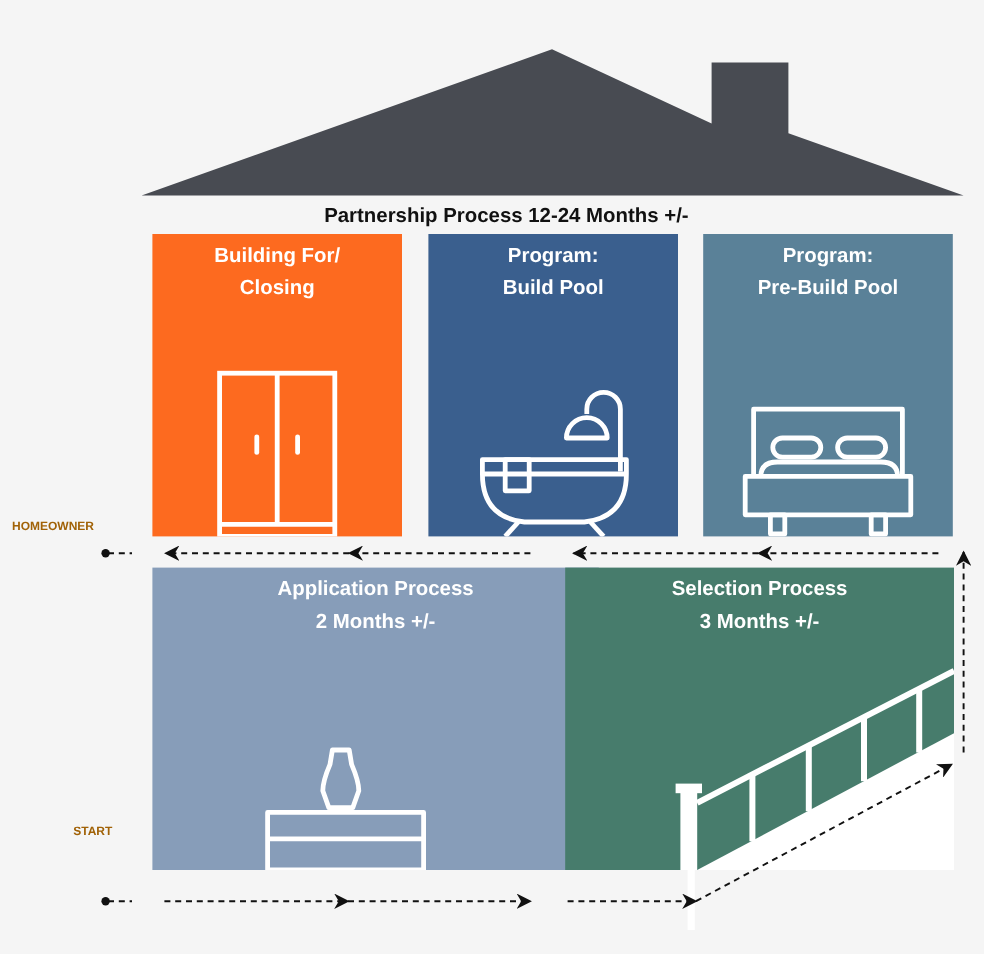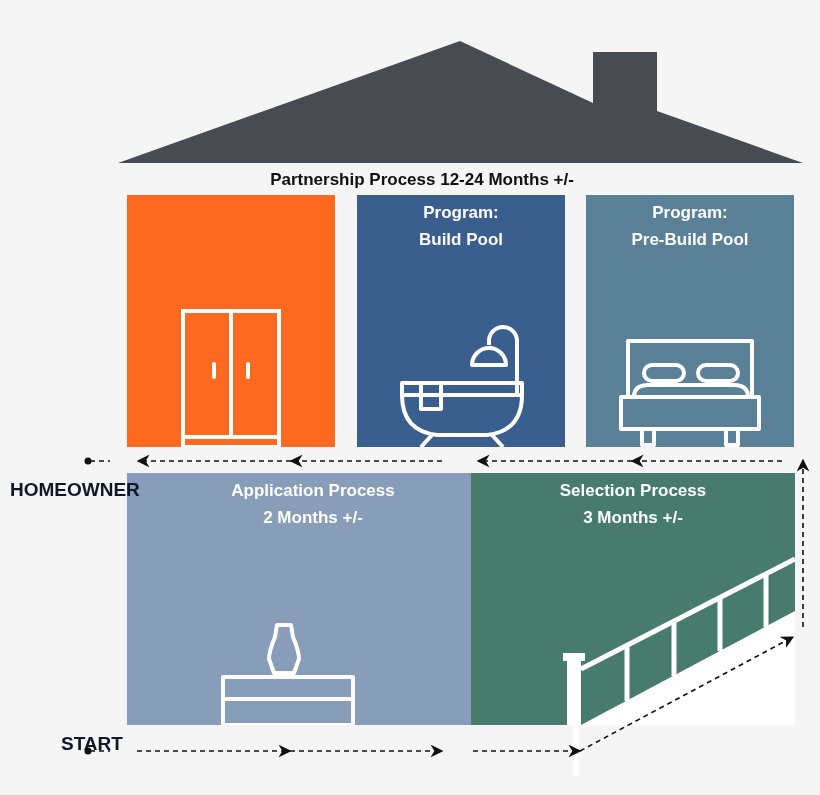--- a/index.html
+++ b/index.html
@@ -1,33 +1,35 @@
 <!DOCTYPE html>
 <html><head>
 <meta charset="utf-8">
 <style>
   html, body { margin:0; padding:0; }
   body { width:820px; height:795px; background:#f5f5f5; position:relative; overflow:hidden; font-family:"Liberation Sans", sans-serif; }
   .abs { position:absolute; }
   .room { position:absolute; color:#ffffff; text-align:center; font-weight:bold; font-size:17px; line-height:27px; }
   .room .title { display:block; padding-top:4px; white-space:pre-line; }
-  .label { position:absolute; font-weight:bold; font-size:19px; color:#0f172a;margin-top:45px; }
+  .label { position:absolute; font-weight:bold; font-size:10px; color:#a16207; }
   .banner { position:absolute; left:12px; width:820px; top:170px; text-align:center; font-weight:bold; font-size:17px; color:#111; font-family:"Liberation Sans", sans-serif; }
   svg.overlay { position:absolute; left:0; top:0; }
 </style>
 </head>
 <body>
 
 <svg class="overlay" width="820" height="795">
   <polygon points="118,163 460,41 593,103 593,52 657,52 657,111 803,163" fill="#484b52"></polygon>
 </svg>
 
 <div class="banner">Partnership Process 12-24 Months +/-</div>
 
 <div class="room" style="left:127px;top:195px;width:208px;height:252px;background:#fd6a1f;">
+  <span class="title">Building For/
+Closing</span>
   <svg class="abs" style="left:52px;top:112px" width="104" height="140">
     <g fill="none" stroke="#fff" stroke-width="4">
       <rect x="4" y="4" width="96" height="136"></rect>
       <line x1="52" y1="4" x2="52" y2="130"></line>
       <line x1="4" y1="130" x2="100" y2="130"></line>
       <line x1="35" y1="57" x2="35" y2="70" stroke-linecap="round"></line>
       <line x1="69" y1="57" x2="69" y2="70" stroke-linecap="round"></line>
     </g>
   </svg>
 </div>

